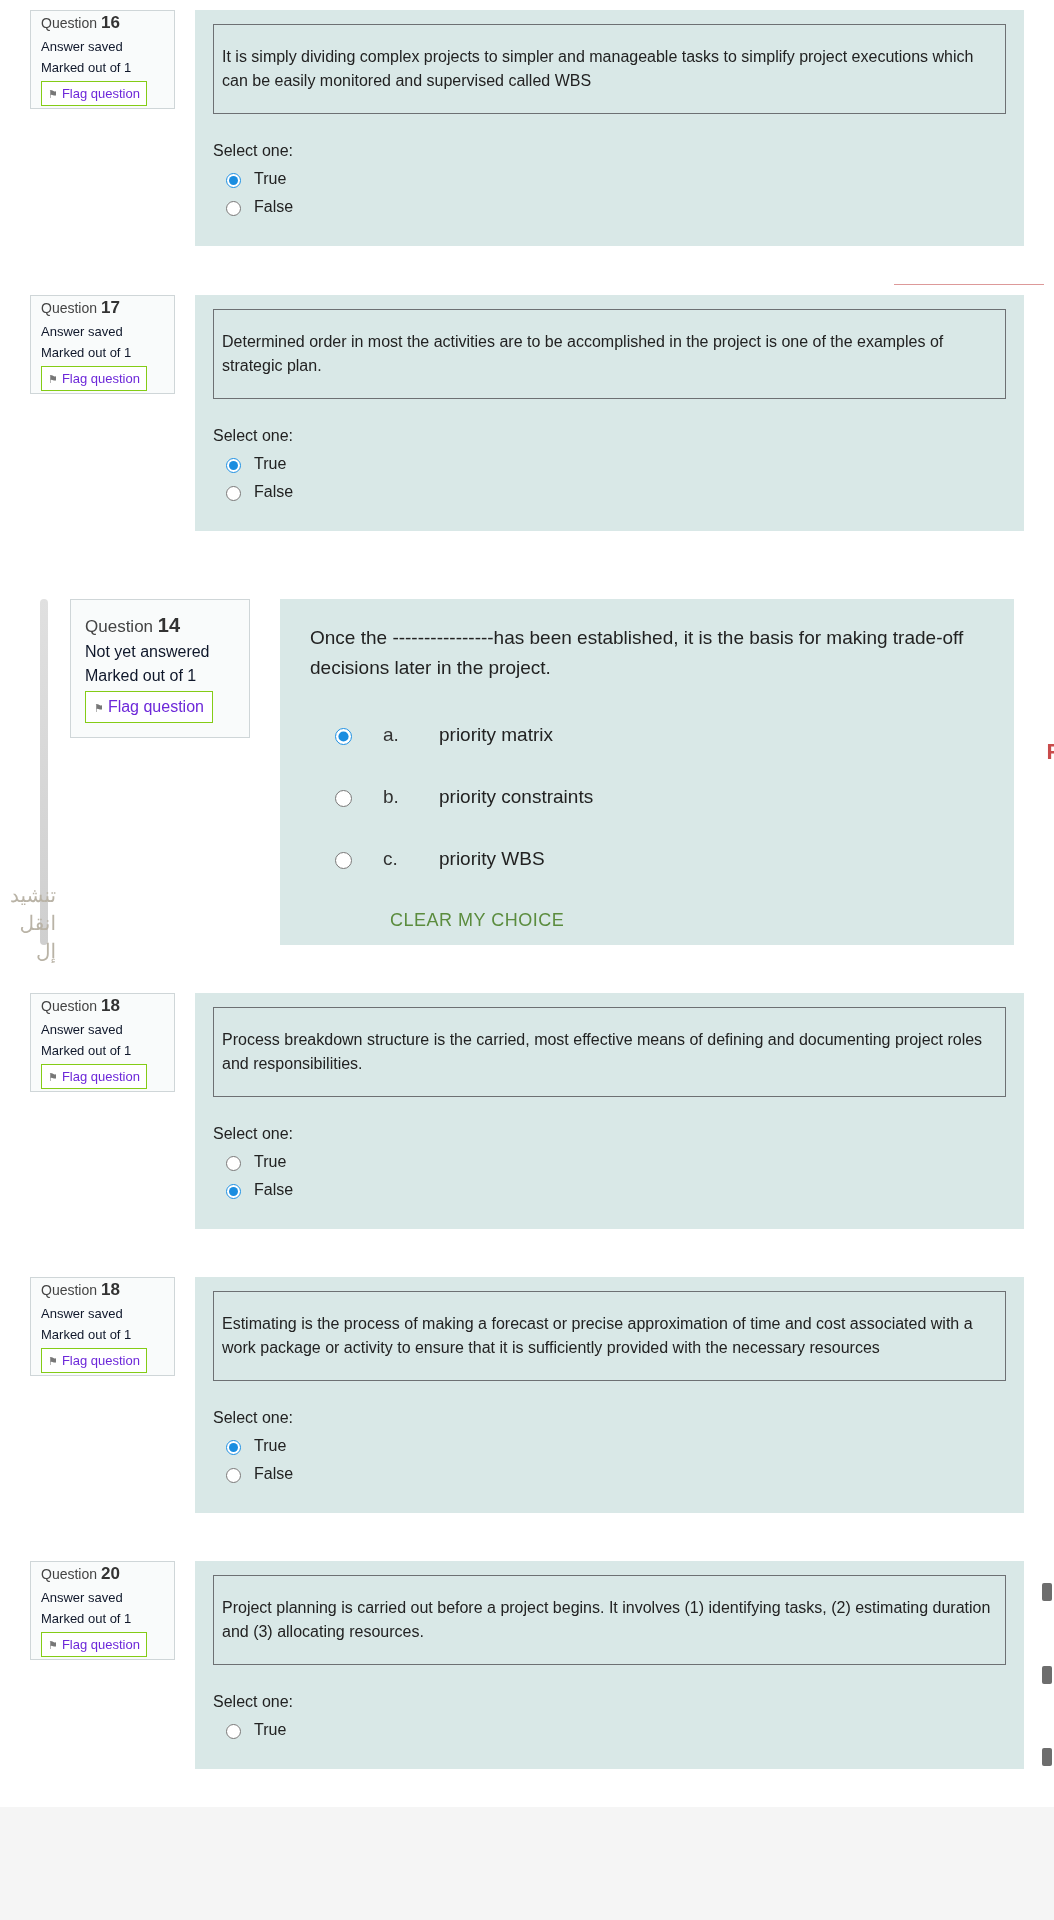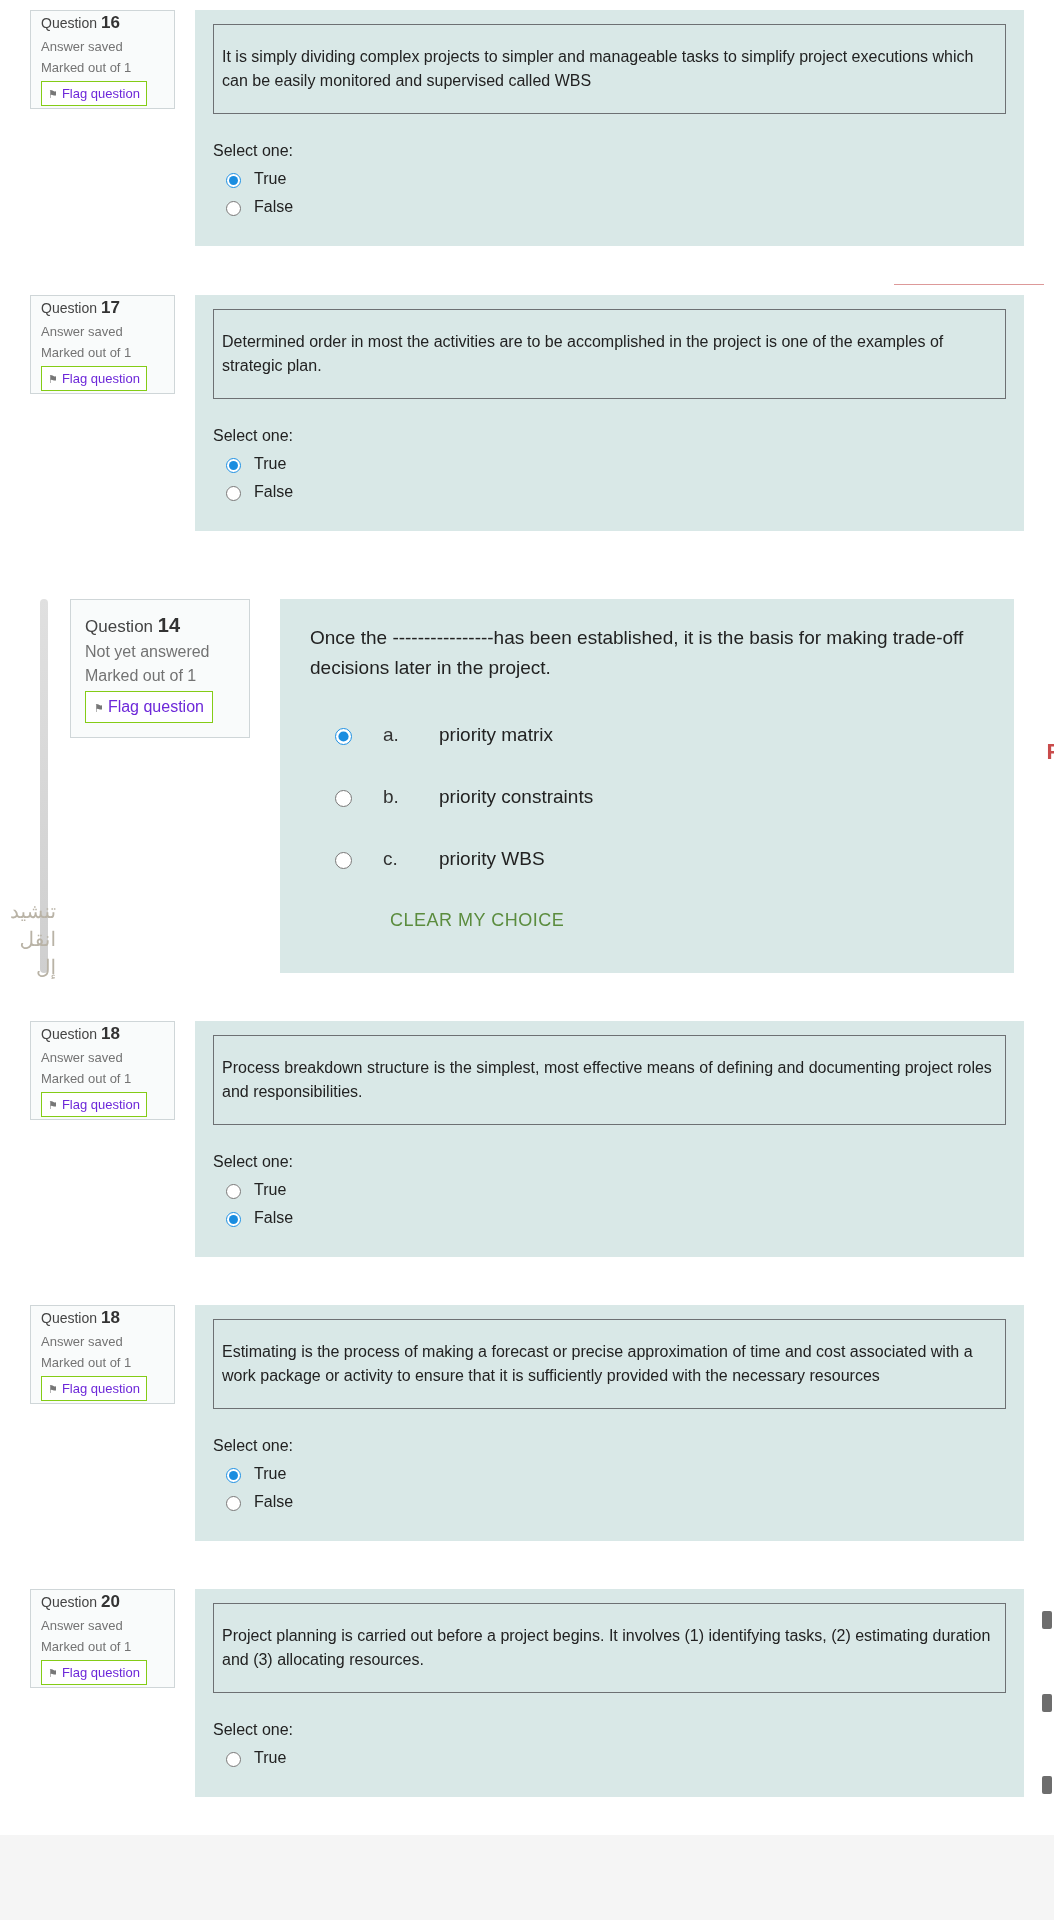--- a/index.html
+++ b/index.html
@@ -35,21 +35,21 @@
     color: #444;
     margin-bottom: 6px;
   }
   .qinfo .qtitle .num {
     font-weight: bold;
     font-size: 17px;
     color: #333;
   }
   .qinfo .state, .qinfo .marked {
     font-size: 13px;
-    color: #737373;
+    color: #0f172a;
     margin-bottom: 6px;
   }
   .flag {
     display: inline-block;
     border: 1px solid #84cc16;
     background: #fff;
     padding: 4px 6px;
     font-size: 13px;
     color: #6d28d9;
     cursor: pointer;
@@ -100,21 +100,21 @@
     flex: 0 0 180px;
     font-size: 17px;
     padding: 14px 14px;
   }
   .qrow.big .qinfo .qtitle .num { font-size: 20px; }
   .qrow.big .qinfo .state, .qrow.big .qinfo .marked { font-size: 16px; }
   .qrow.big .flag { font-size: 16px; padding: 6px 8px; }
 
   .qrow.big .qcontent {
     font-size: 19px;
-    padding: 24px 30px 42px;
+    padding: 24px 30px 14px;
   }
   .qrow.big .stem {
     border: none;
     padding: 0;
     margin-bottom: 40px;
     line-height: 1.6;
   }
   .mc-opt {
     display: flex;
     align-items: center;
@@ -132,21 +132,21 @@
   .clear-choice {
     color: #5b8c3e;
     font-size: 18px;
     letter-spacing: .5px;
     margin-left: 80px;
     cursor: pointer;
   }
   .side-text {
     position: absolute;
     left: 0;
-    bottom: 22px;
+    bottom: 10px;
     color: #b9b3a6;
     font-size: 20px;
     text-align: right;
     direction: rtl;
     writing-mode: horizontal-tb;
     width: 60px;
     line-height: 1.4;
     padding-right: 4px;
   }
   .scroll-hint {
@@ -249,21 +249,21 @@
         </label>
         <div class="clear-choice">CLEAR MY CHOICE</div>
       </div>
       <div class="side-text">تنشيد
 انقل إل</div>
       <div class="big-right-peek">F</div>
     </div>
     <div class="qrow rel">
       <div class="qinfo"><div class="qtitle"><span>Question </span><span class="num">18</span></div><div class="state">Answer saved</div><div class="marked">Marked out of 1</div><span class="flag">Flag question</span></div>
       <div class="qcontent">
-        <div class="stem">Process breakdown structure is the simplest, most effective means of defining and documenting project roles and responsibilities.</div>
+        <div class="stem">Process breakdown structure is the carried, most effective means of defining and documenting project roles and responsibilities.</div>
         <div class="select-label">Select one:</div>
         <label class="opt">
           <input type="radio" name="q18" style="">
           <span>True</span>
         </label>
         <label class="opt">
           <input type="radio" name="q18" checked="" style="">
           <span>False</span>
         </label>
       </div>

